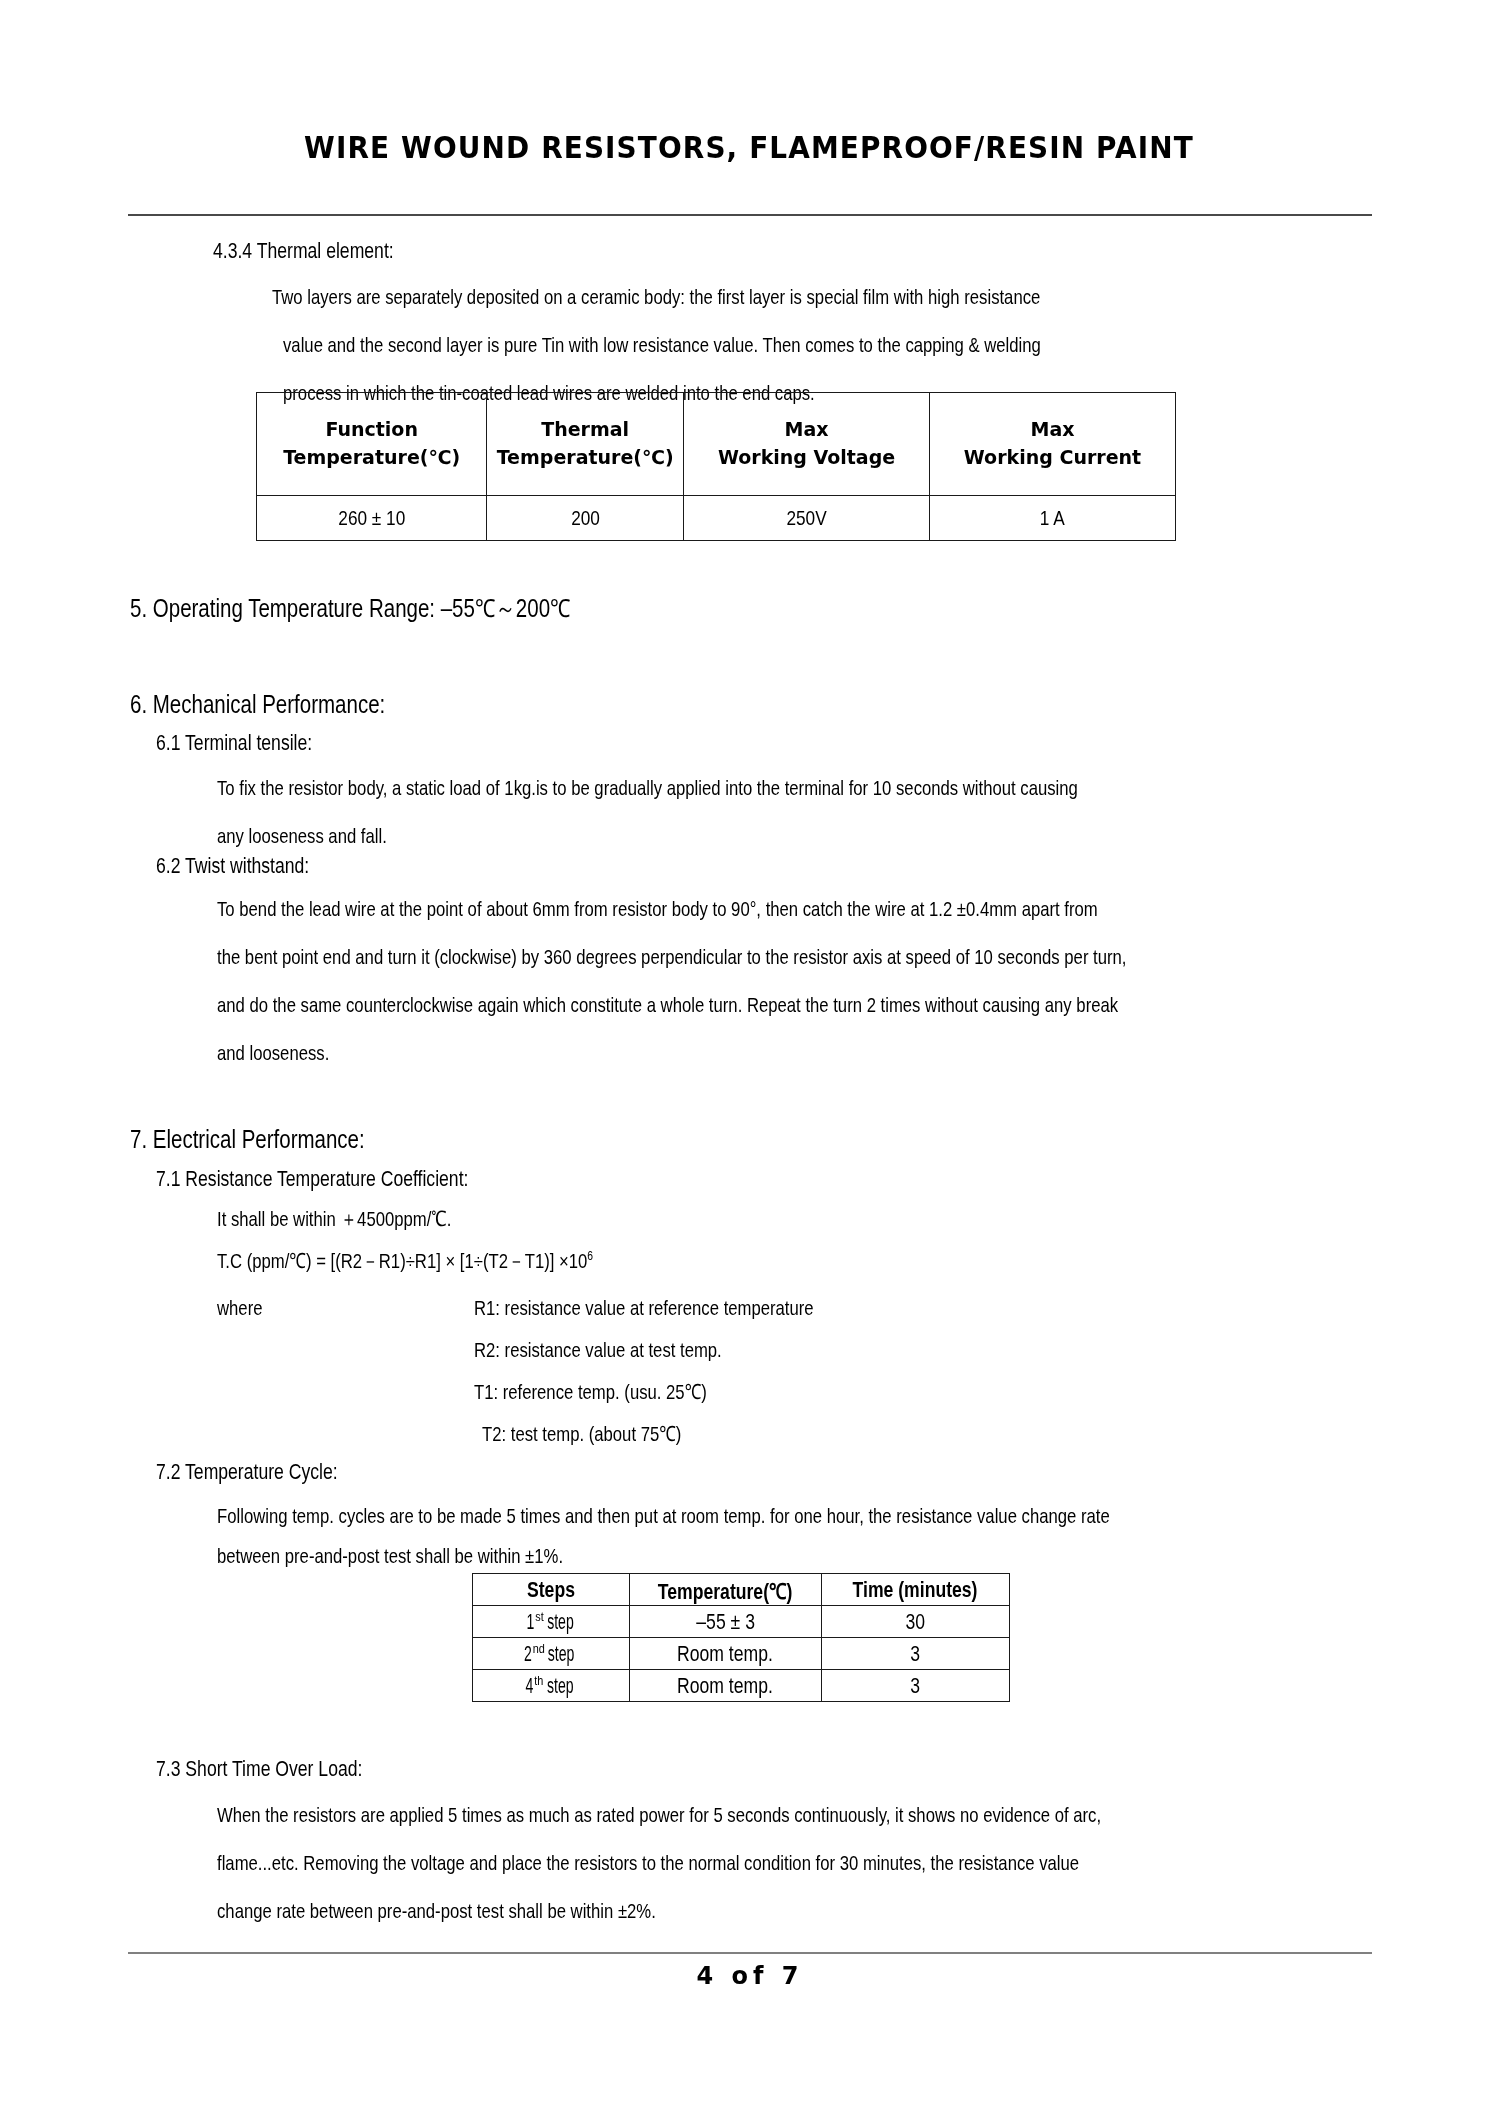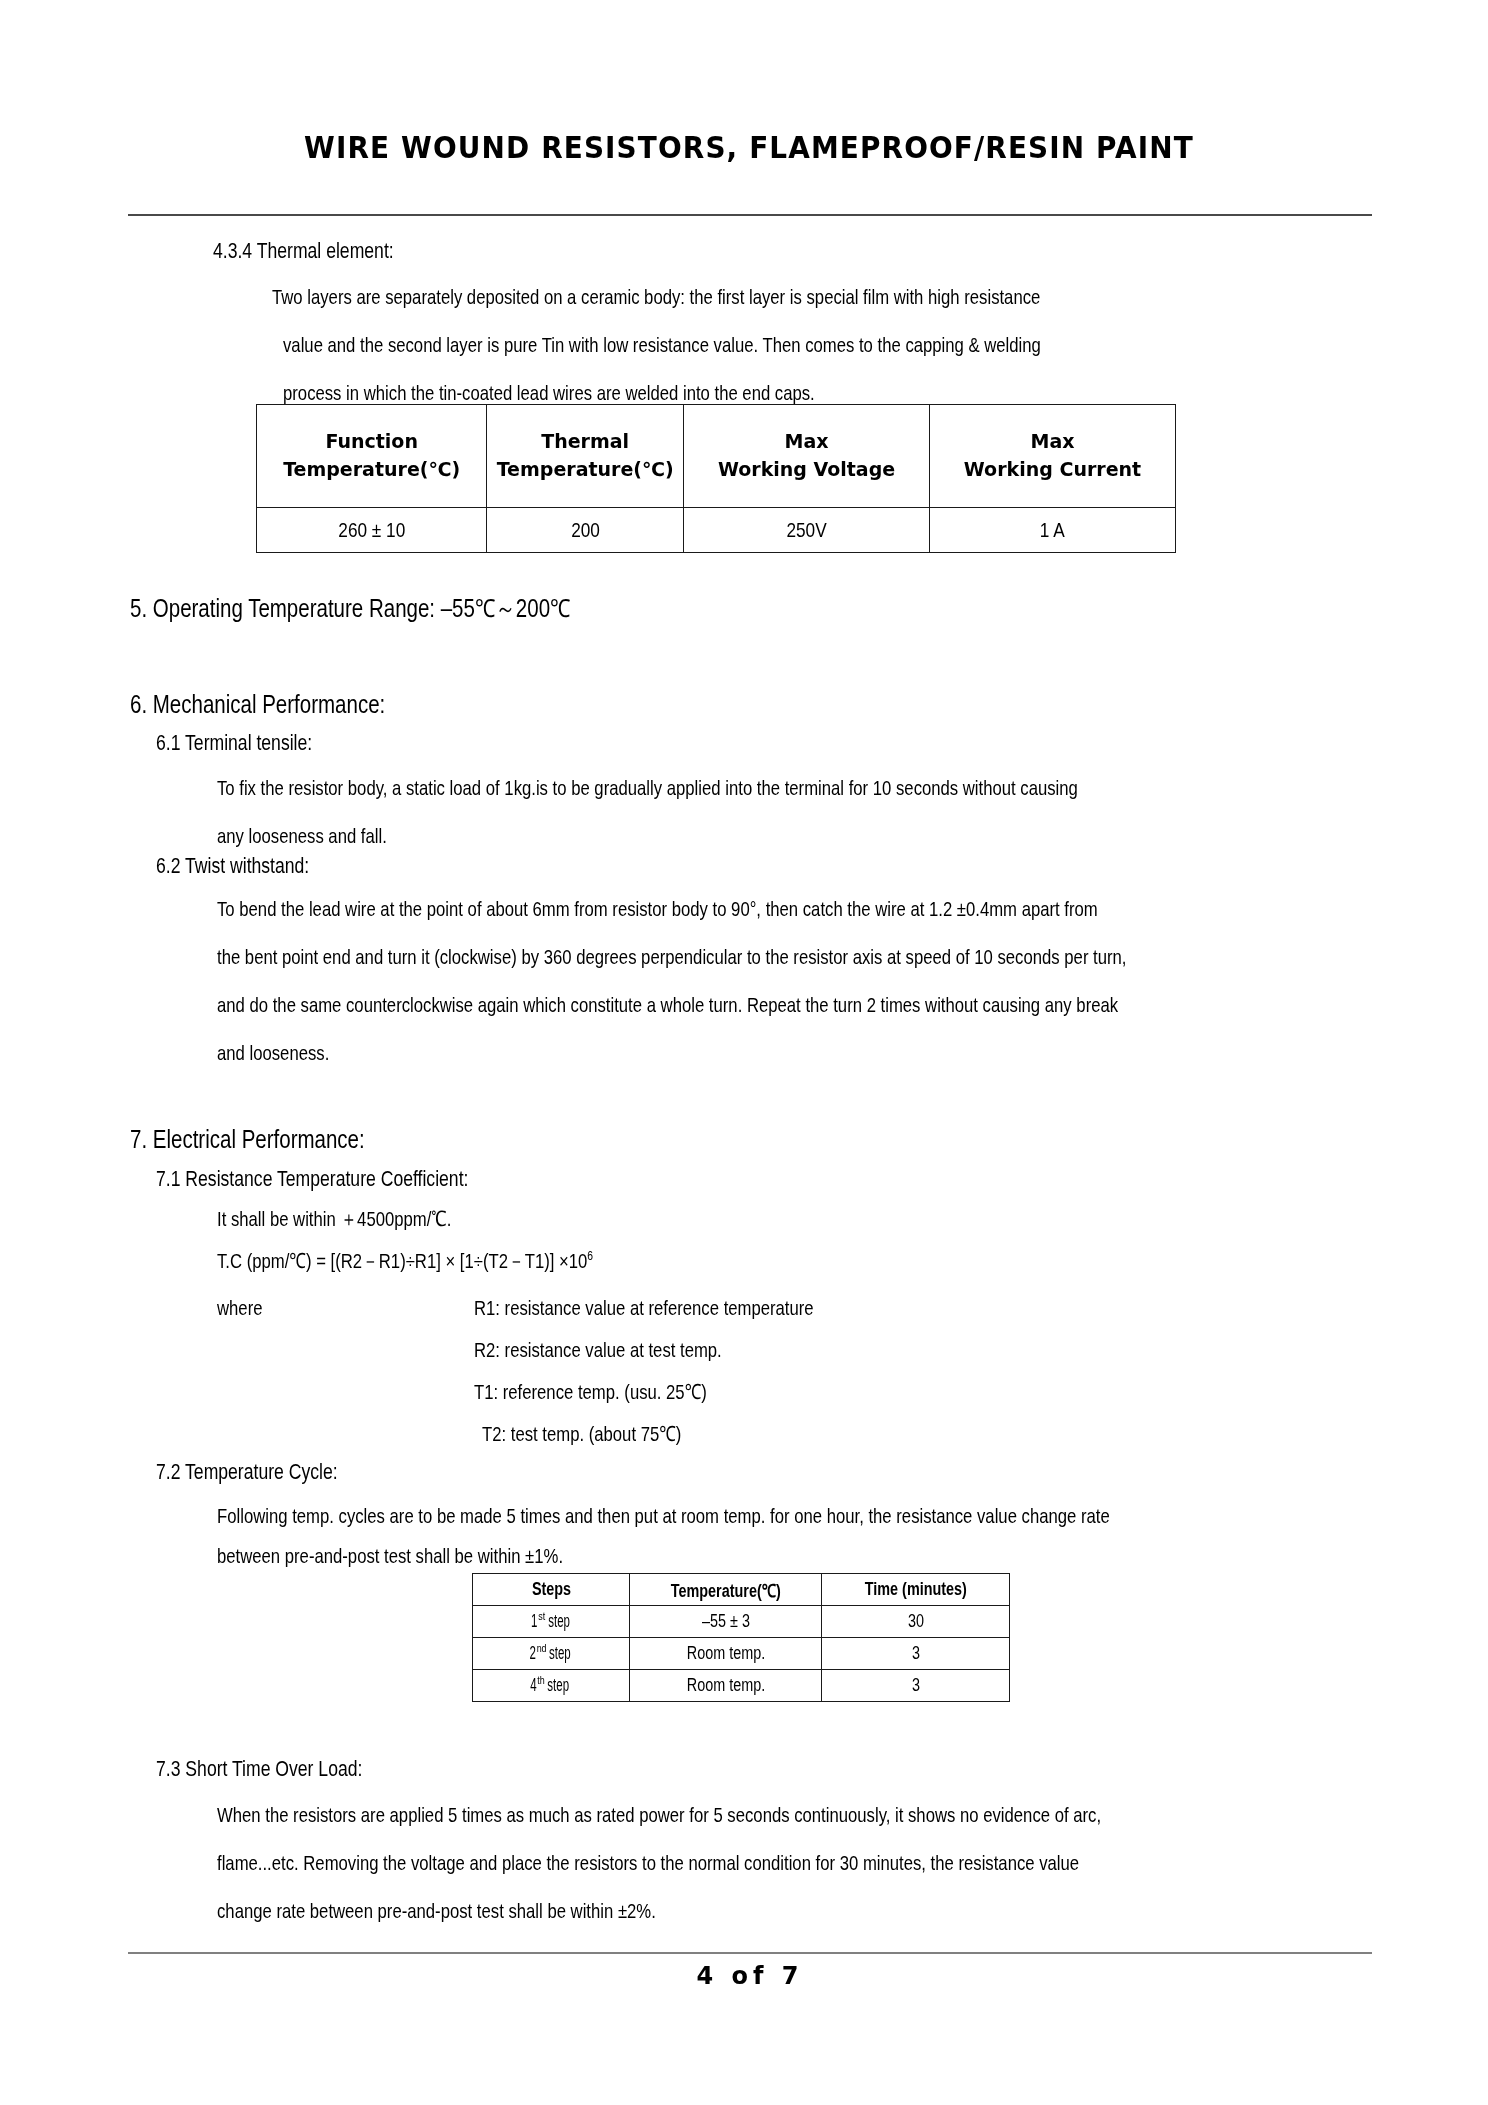--- a/index.html
+++ b/index.html
@@ -83,21 +83,21 @@
   table td, table th {
     border: 1.5px solid #1a1a1a;
     text-align: center;
     vertical-align: middle;
     padding: 0;
   }
 
   
   #thermal-table {
     left: 256px;
-    top: 404px;
+    top: 392px;
     width: 920px;
   }
   #thermal-table th {
     height: 102px;
     font-family: "DejaVu Sans", sans-serif;
     font-weight: bold;
     font-size: 19px;
     transform: scaleX(1);
   }
   #thermal-table th .l1 { display: block; line-height: 1.45; }
@@ -113,21 +113,21 @@
   }
 
   
   #cycle-table {
     left: 472px;
     top: 1573px;
     width: 538px;
   }
   #cycle-table th, #cycle-table td {
     height: 31px;
-    font-size: 18px;
+    font-size: 22px;
     font-family: "Liberation Sans", sans-serif;
     border: 1.4px solid #1a1a1a;
   }
   #cycle-table th span, #cycle-table td span {
     display: inline-block;
     transform: scaleX(0.80);
     transform-origin: center;
     white-space: nowrap;
   }
 

